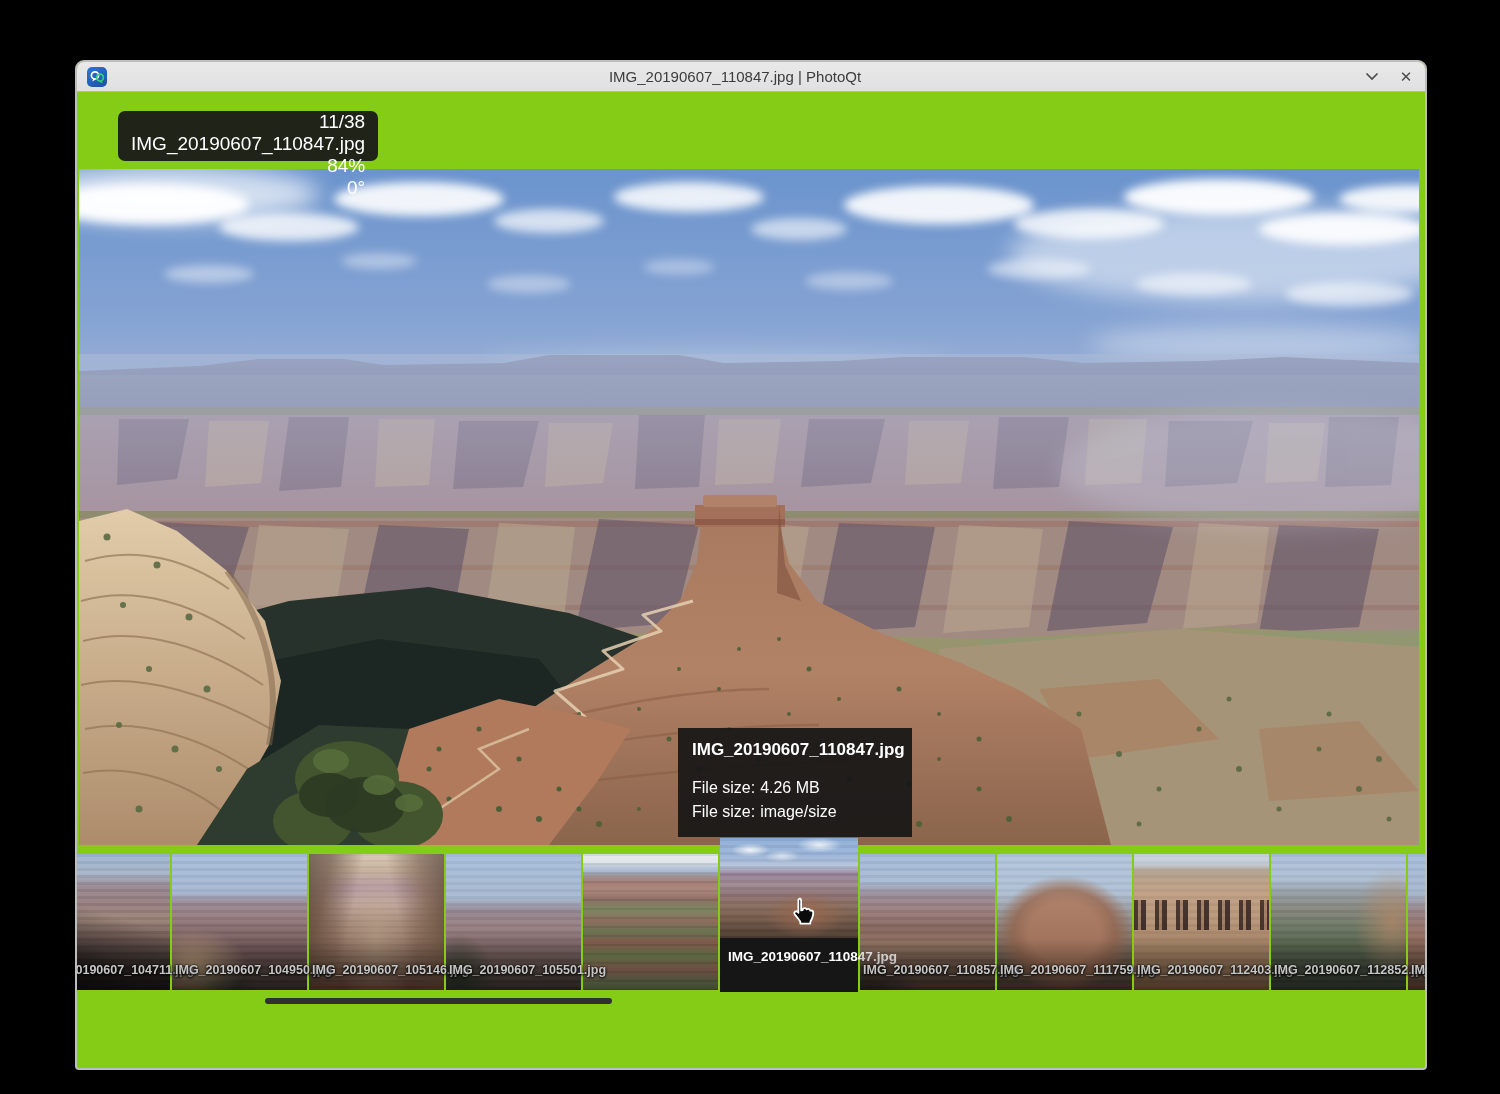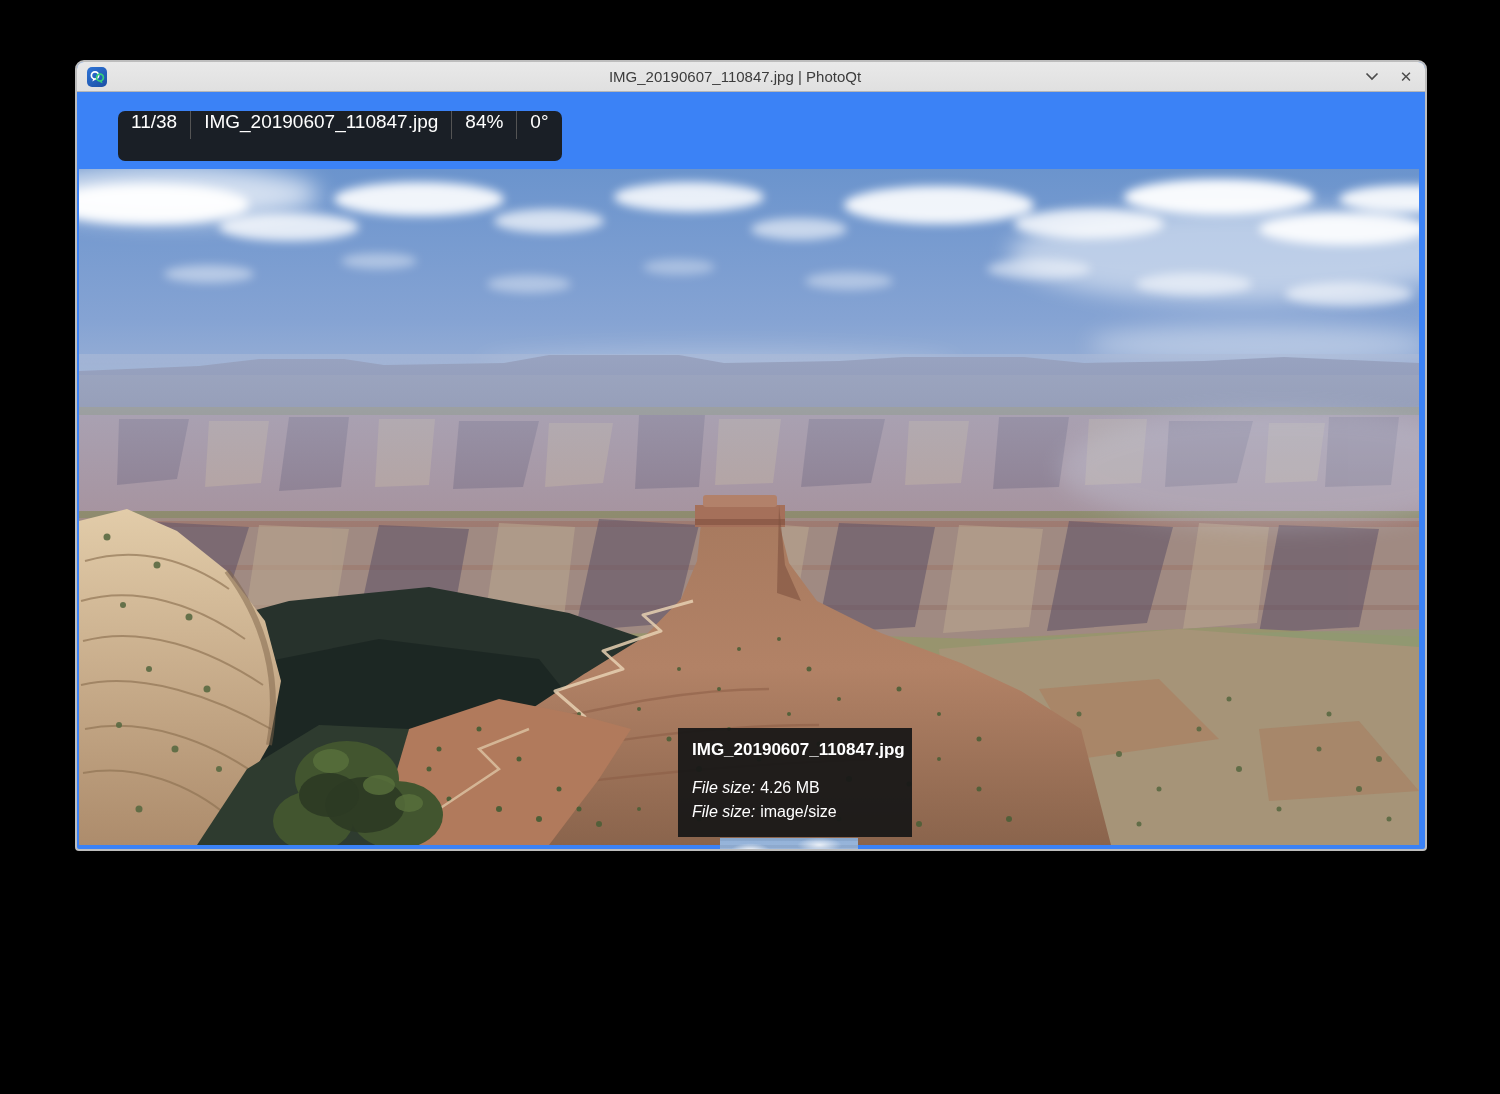--- a/index.html
+++ b/index.html
@@ -1,53 +1,53 @@
 <!DOCTYPE html>
 <html><head>
 <meta charset="utf-8">
 <style>
   * { margin:0; padding:0; box-sizing:border-box; }
   html,body { background:#000; width:1500px; height:1094px; overflow:hidden;
               font-family:"Liberation Sans", sans-serif; }
   #stage { position:relative; width:1500px; height:1094px; background:#000; }
 
   
-  .window { position:absolute; left:75px; top:60px; width:1352px; height:791px;
-            background:#3b82f6; border:2px solid #bdbdbd;
+  .window { position:absolute; left:75px; top:60px; width:1352px; height:1010px;
+            background:#84cc16; border:2px solid #bdbdbd;
             border-radius:9px 9px 4px 4px; overflow:hidden; }
   .titlebar { position:absolute; left:0; top:0; right:0; height:30px;
               background:linear-gradient(180deg,#e9e9e9,#e0e0e0);
               border-bottom:1px solid #b6b6b6;
               display:flex; align-items:center; padding:0 10px; }
   .app-icon { width:20px; height:20px; border-radius:5px;
               background:linear-gradient(145deg,#2f74d6,#1b4fa4);
               position:relative; flex:0 0 auto; }
   .app-icon svg { position:absolute; inset:0; }
   .win-title { flex:1; text-align:center; font-size:15px; color:#3c3c3c; }
   .win-controls { display:flex; align-items:center; gap:16px; flex:0 0 auto; }
   .win-btn { width:18px; height:18px; display:flex; align-items:center;
              justify-content:center; cursor:default; color:#4c4c4c; font-size:15px; }
 
   
   .photo { position:absolute; left:2px; top:107px; width:1340px; height:676px; display:block; }
 
   
   .infobar { position:absolute; left:41px; top:49px; height:50px;
              background:rgba(24,24,24,.94); border-radius:7px;
-             display:flex; align-items:flex-start; color:#fff; font-size:19px; }
+             display:flex; align-items:flex-end; color:#fff; font-size:19px;flex-direction:column; }
   .ib-item { padding:0 13px; white-space:nowrap; }
   .ib-sep { width:1px; height:28px; background:#545454; }
 
   
   .tooltip { position:absolute; left:601px; top:666px; width:234px;
              background:rgba(23,23,23,.93); color:#fff;
              padding:12px 14px 13px; }
   .tt-title { font-weight:bold; font-size:17px; margin-bottom:16px; white-space:nowrap; }
   .tt-line { font-size:16px; line-height:24px; white-space:nowrap; }
-  .tt-line span { margin-right:5px;font-style:italic; }
+  .tt-line span { margin-right:5px; }
   .tt-line b { font-weight:normal; }
 
   
   .thumbstrip { position:absolute; left:-42px; top:776px; height:154px;
                 display:flex; align-items:flex-start; column-gap:2px; }
   .thumb { position:relative; width:135px; height:136px; margin-top:16px;
            flex:0 0 auto; background:#111; }
   .thumb .scene { position:absolute; left:0; top:0; right:0; bottom:0; overflow:hidden; }
   .thumb:not(.selected) .scene::after { content:""; position:absolute; inset:0;
       background:linear-gradient(180deg, rgba(205,212,220,.22) 0%,

